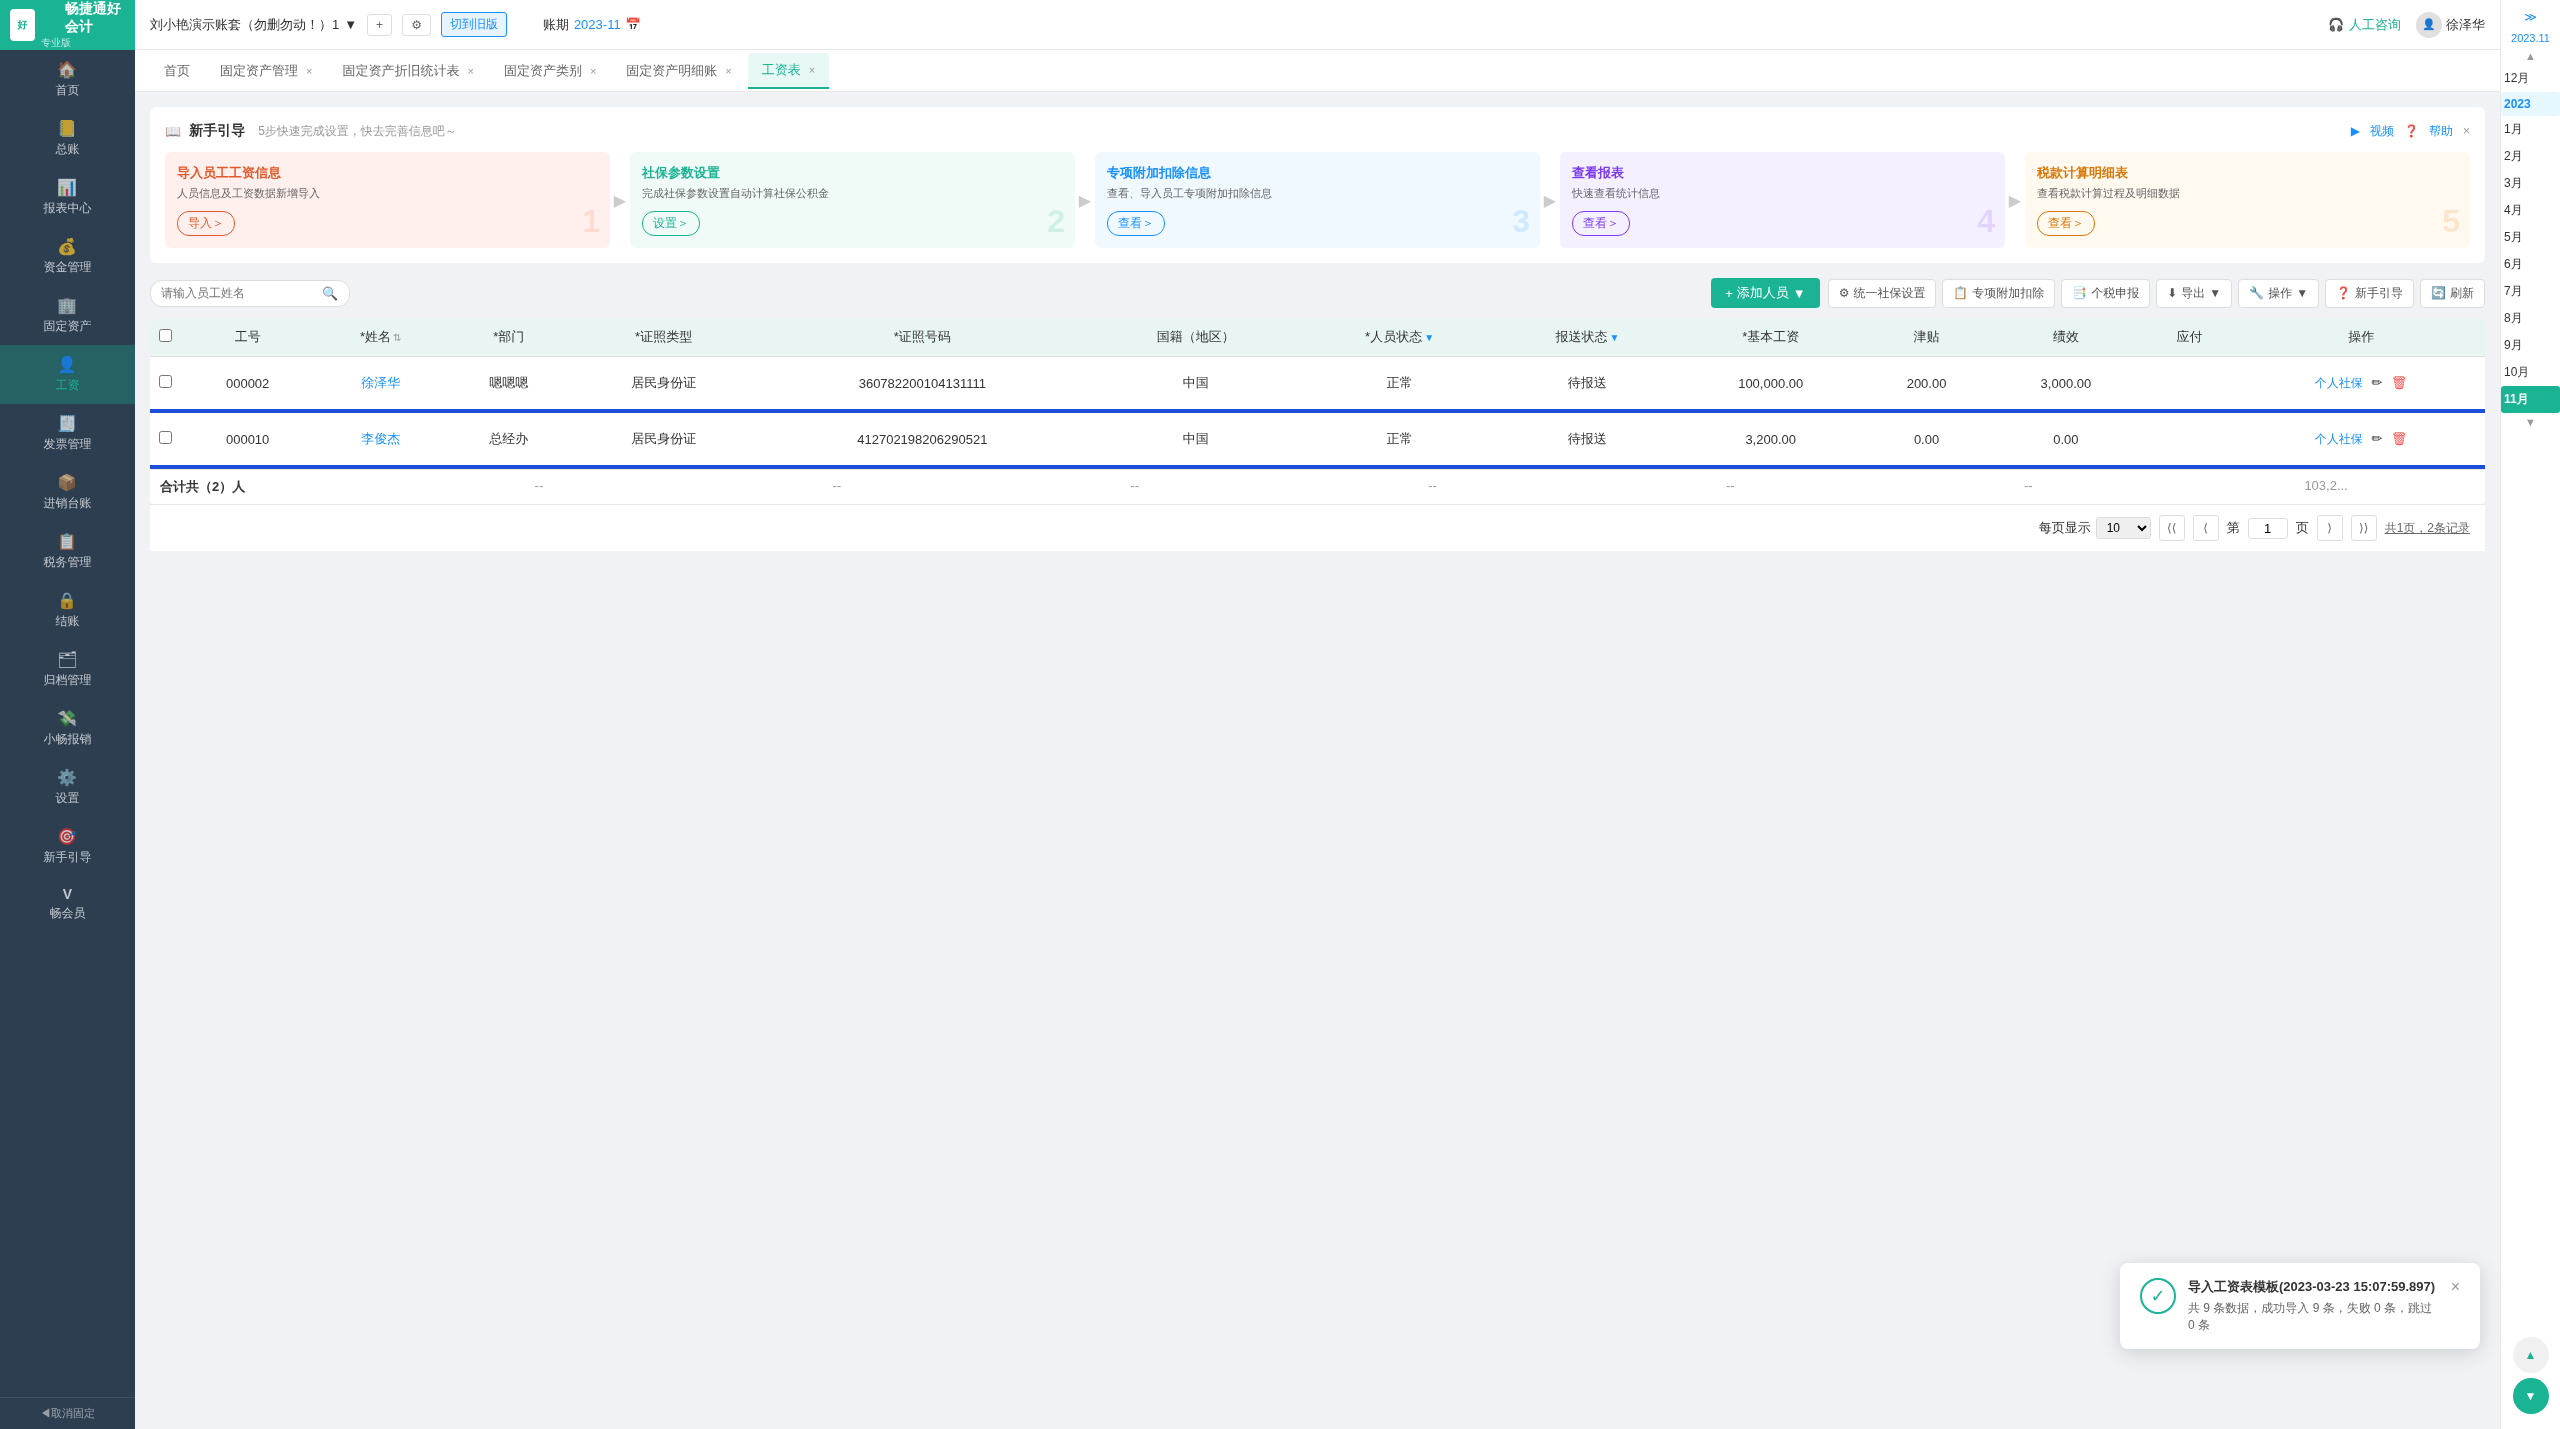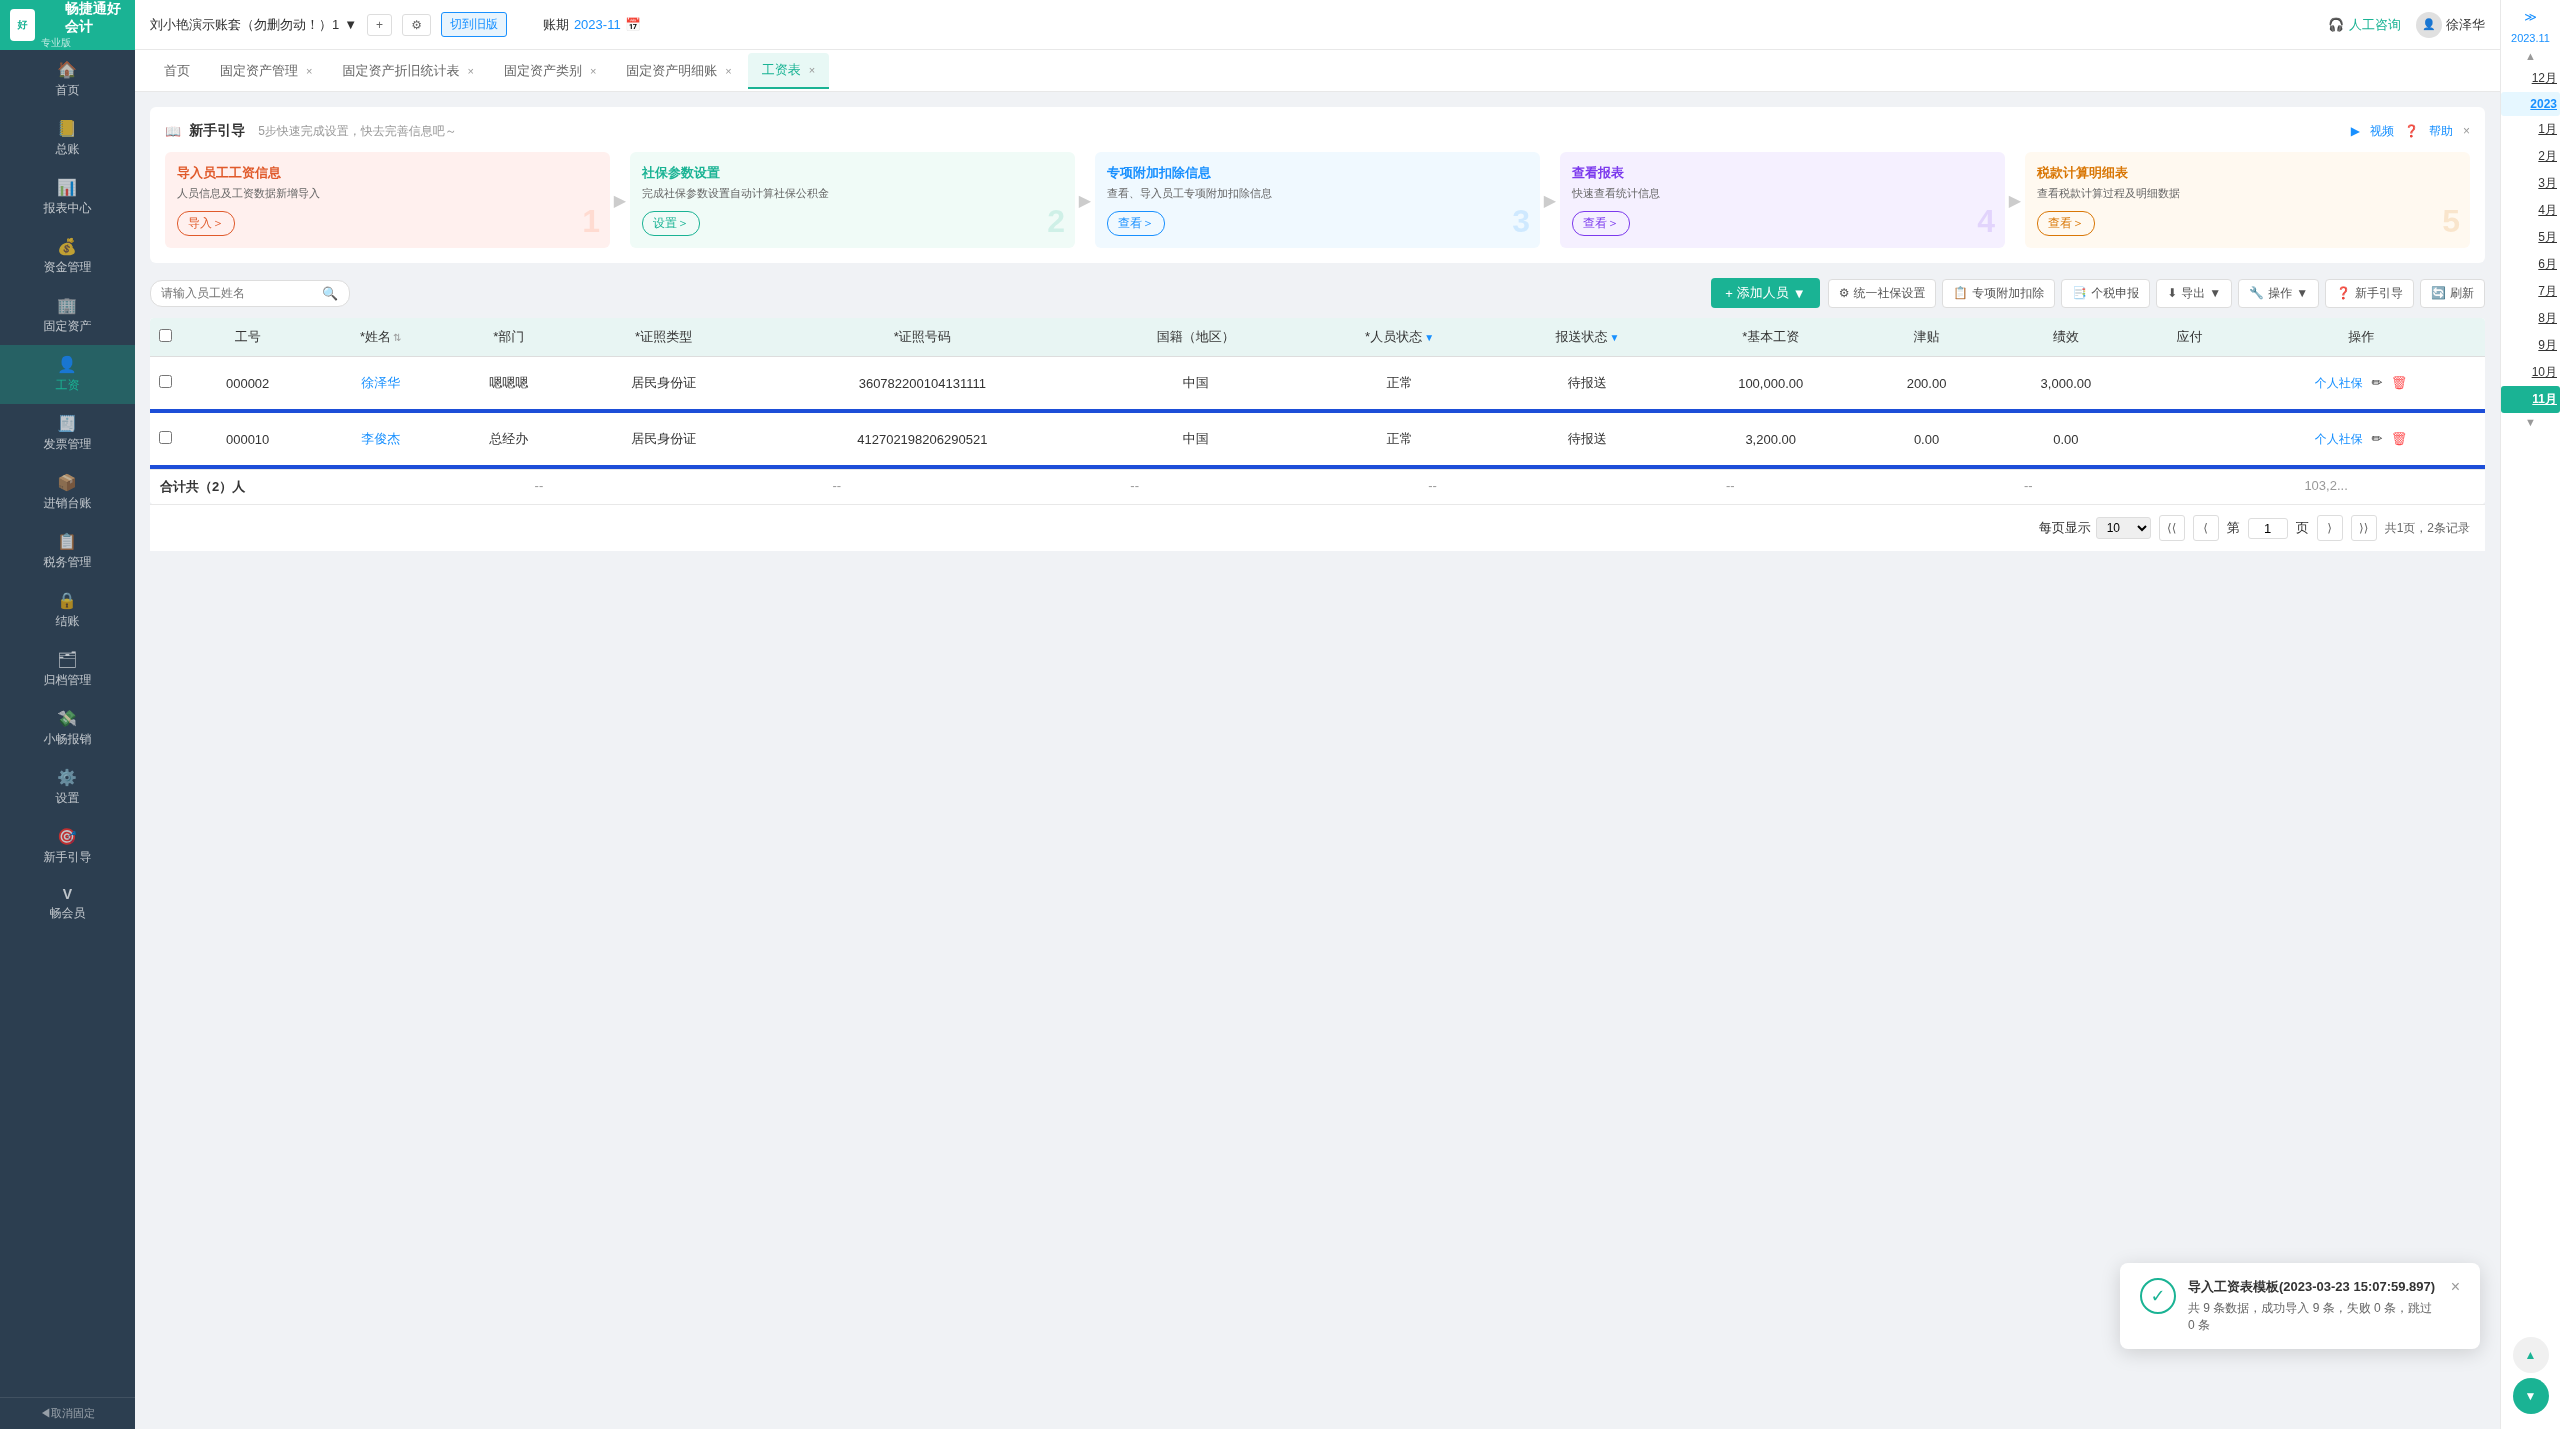--- a/index.html
+++ b/index.html
@@ -267,21 +267,21 @@
       width: 26px; height: 26px;
       border-radius: 3px; cursor: pointer;
       display: flex; align-items: center; justify-content: center;
       font-size: 12px; color: #666;
     }
     .pagination-input {
       border: 1px solid #ddd; border-radius: 3px;
       width: 40px; text-align: center; padding: 2px;
       font-size: 13px;
     }
-    .pagination-info { color: #666; font-size: 12px; }
+    .pagination-info { color: #666; font-size: 12px; text-decoration: underline; }
 
     
     .status-bar {
       background: #f8f8f8;
       border-top: 1px solid #e8e8e8;
       padding: 5px 15px;
       font-size: 12px;
       color: #666;
       display: flex; align-items: center; gap: 15px;
       flex-shrink: 0;
@@ -297,22 +297,22 @@
       display: flex;
       flex-direction: column;
       align-items: center;
       padding: 5px 0;
       flex-shrink: 0;
       font-size: 12px;
     }
     .rp-year { font-size: 11px; color: #1890ff; padding: 3px 5px; text-align: center; }
     .rp-arrow { cursor: pointer; color: #999; padding: 3px; font-size: 11px; text-align: center; width: 100%; }
     .rp-month {
-      width: 100%; text-align: right; padding: 5px 3px;
-      cursor: pointer; color: #333; font-size: 12px; text-decoration: underline;
+      width: 100%; text-align: left; padding: 5px 3px;
+      cursor: pointer; color: #333; font-size: 12px;
     }
     .rp-month.current { background: #1ab394; color: white; border-radius: 3px; font-weight: bold; }
     .rp-month.year-label { color: #1890ff; font-weight: bold; background: #e6f7ff; border-radius: 3px; }
 
     
     .toast {
       position: fixed;
       bottom: 80px;
       right: 80px;
       background: white;

